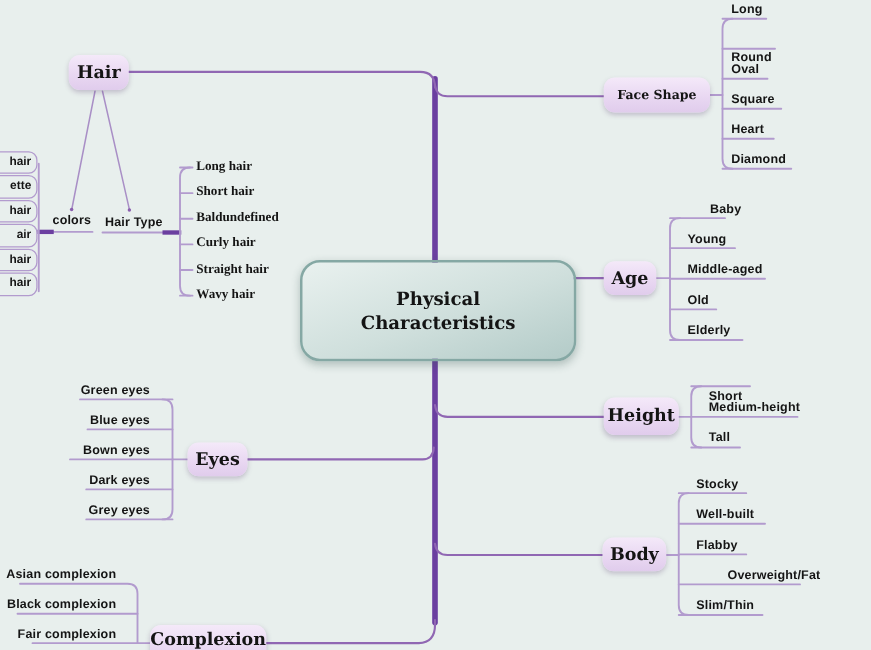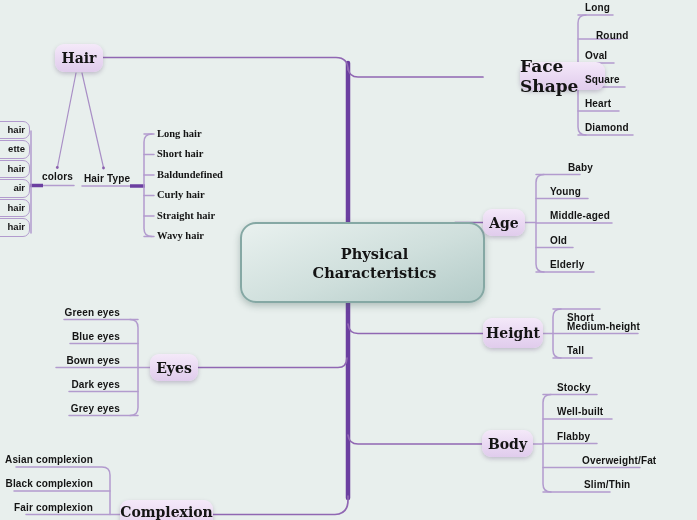--- a/index.html
+++ b/index.html
@@ -103,55 +103,55 @@
     <path class="lt" d="M 144 216 H 154"></path>
       <path class="lt" d="M 144 236.5 H 154"></path>
 
     <path class="thin" d="M 76 73 L 57.5 167"></path>
     <circle class="dot" cx="57.3" cy="167.5" r="1.4"></circle>
     <path class="lt" d="M 42 185.5 H 74"></path>
     <path class="dks" d="M 30 185.5 H 43"></path>
     <path class="lt" d="M 31 131 V 233"></path>
   </svg>
 
-  <div class="center-node" style="left:240px;top:222px;width:217px;height:77px;padding-left:24px;">
+  <div class="center-node" style="left:240px;top:208px;width:217px;height:77px;">
     <span>Physical</span>
     <span>Characteristics</span>
   </div>
 
   <div class="topic" style="left:55px;top:44px;width:48px;height:28px;">Hair</div>
-  <div class="topic" style="left:483px;top:62px;width:85px;height:28px;font-size:17px;margin-left:37px;">Face Shape</div>
+  <div class="topic" style="left:483px;top:62px;width:85px;height:28px;font-size:10px;">Face Shape</div>
   <div class="topic" style="left:483px;top:209px;width:42px;height:27px;">Age</div>
   <div class="topic" style="left:483px;top:318px;width:60px;height:30px;">Height</div>
   <div class="topic" style="left:482px;top:430px;width:51px;height:27px;">Body</div>
   <div class="topic" style="left:150px;top:354px;width:48px;height:27px;">Eyes</div>
   <div class="topic" style="left:120px;top:500px;width:93px;height:34px;align-items:flex-start;padding-top:4px;box-sizing:border-box;">Complexion</div>
 
   <div class="child-sans" style="left:585px;top:2px;text-align:right;">Long</div>
-  <div class="child-sans" style="left:585px;top:30px;margin-left:11px;">Round</div>
+  <div class="child-sans" style="left:585px;top:41px;">Round</div>
   <div class="child-sans" style="left:585px;top:50px;">Oval</div>
   <div class="child-sans" style="left:585px;top:74px;">Square</div>
   <div class="child-sans" style="left:585px;top:98px;">Heart</div>
   <div class="child-sans" style="left:585px;top:122px;">Diamond</div>
 
   <div class="child-sans" style="left:550px;top:161.5px;padding-left:18px;">Baby</div>
   <div class="child-sans" style="left:550px;top:185.5px;">Young</div>
   <div class="child-sans" style="left:550px;top:210px;">Middle-aged</div>
   <div class="child-sans" style="left:550px;top:234.5px;">Old</div>
   <div class="child-sans" style="left:550px;top:259px;">Elderly</div>
 
   <div class="child-sans" style="left:567px;top:312px;">Short</div>
   <div class="child-sans" style="left:567px;top:320.5px;">Medium-height</div>
   <div class="child-sans" style="left:567px;top:345px;">Tall</div>
 
   <div class="child-sans" style="left:557px;top:381.5px;">Stocky</div>
   <div class="child-sans" style="left:557px;top:406px;">Well-built</div>
   <div class="child-sans" style="left:557px;top:430.5px;">Flabby</div>
   <div class="child-sans" style="left:582px;top:454.5px;">Overweight/Fat</div>
-  <div class="child-sans" style="left:557px;top:479px;margin-left:27px;">Slim/Thin</div>
+  <div class="child-sans" style="left:557px;top:479px;">Slim/Thin</div>
 
   <div class="child-sans r" style="right:577px;top:306.5px;">Green eyes</div>
   <div class="child-sans r" style="right:577px;top:330.5px;">Blue eyes</div>
   <div class="child-sans r" style="right:577px;top:354.5px;">Bown eyes</div>
   <div class="child-sans r" style="right:577px;top:378.5px;">Dark eyes</div>
   <div class="child-sans r" style="right:577px;top:402.5px;">Grey eyes</div>
 
   <div class="child-sans r" style="right:604px;top:454px;">Asian complexion</div>
   <div class="child-sans r" style="right:604px;top:478px;">Black complexion</div>
   <div class="child-sans r" style="right:604px;top:501.5px;">Fair complexion</div>

